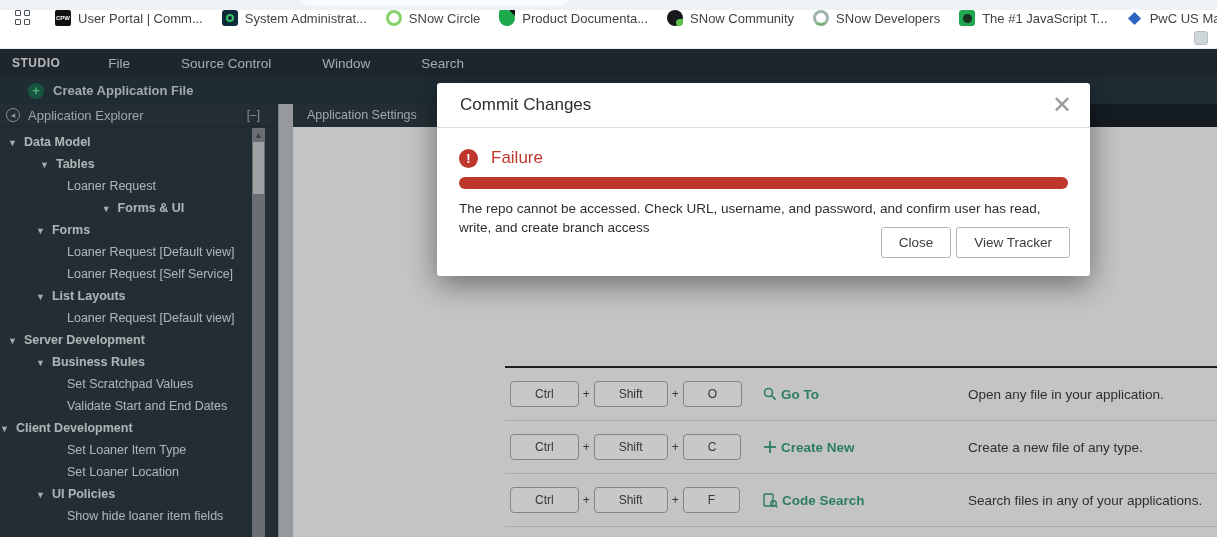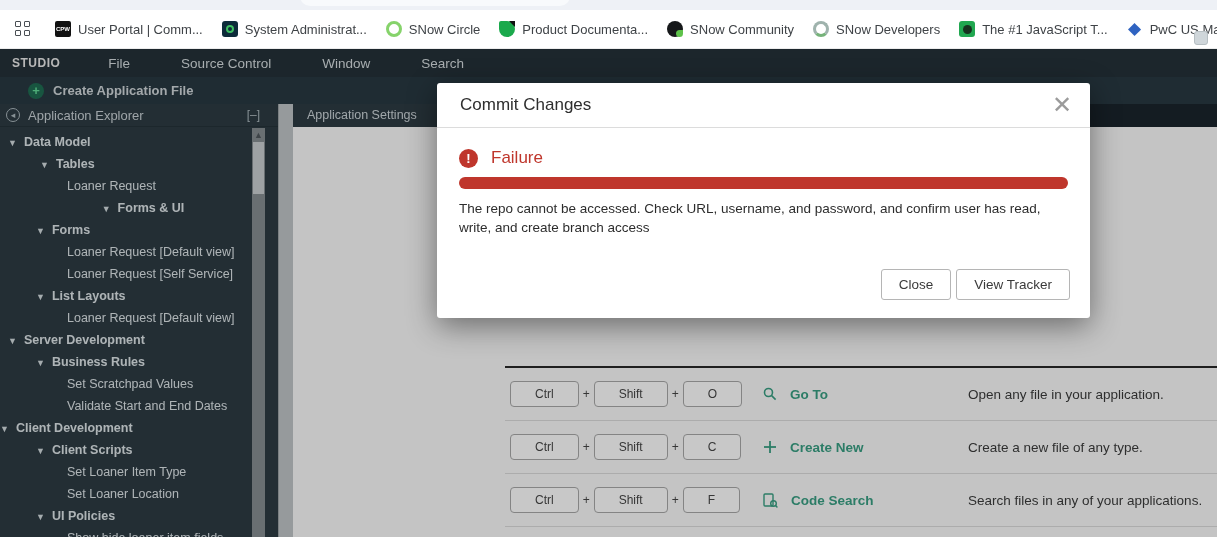--- a/index.html
+++ b/index.html
@@ -4,21 +4,21 @@
 <style>
   * { margin:0; padding:0; box-sizing:border-box; }
   html,body { width:1217px; height:537px; overflow:hidden;
     font-family:"Liberation Sans", sans-serif; background:#fff; }
 
   
   .top-strip { position:absolute; left:0; top:0; width:1217px; height:10px; background:#eef1f6; }
   .omnibox-tail { position:absolute; left:300px; top:-14px; width:270px; height:20px;
     background:#f8fafc; border-radius:10px; }
   .bookmarks-bar { position:absolute; left:0; top:10px; width:1217px; height:39px;
-    background:#ffffff; border-bottom:1px solid #ececec; display:flex; align-items:center; }
+    background:#ffffff; border-bottom:1px solid #ececec; display:flex; align-items:flex-start; }
   .apps-grid { width:16px; height:16px; margin-left:15px; display:grid;
     grid-template-columns:6px 6px; grid-template-rows:6px 6px; gap:3px; }
   .apps-grid span { border:1.5px solid #4a4f54; border-radius:1px; }
   .bm-divider { width:1px; height:20px; background:#d9d9d9; margin:0 12px 0 13px; }
   .bookmark { display:flex; align-items:center; margin-right:19px; cursor:pointer; }
   .bookmark .label { font-size:13px; color:#3f4347; margin-left:7px; white-space:nowrap; }
   .bm-icon { width:16px; height:16px; flex:none; position:relative; }
   .bm-cpw { background:#111; border-radius:2px; color:#fff; font-size:6px; font-weight:bold;
     display:flex; align-items:center; justify-content:center; }
   .bm-navy { background:#0d2b3a; border-radius:3px; display:flex; align-items:center; justify-content:center; }
@@ -77,31 +77,31 @@
 
   
   .shortcuts { position:absolute; left:212px; right:0; top:239px; border-top:2px solid #272727; }
   .sc-row { height:53px; display:flex; align-items:center; border-bottom:1px solid #d8d8d8; position:relative; }
   .sc-row:last-child { border-bottom:3px solid #232323; }
   .keys { display:flex; align-items:center; margin-left:5px; width:253px; }
   .keycap { background:#fafafa; border:1px solid #a5a5a5; border-radius:4px; height:26px;
     line-height:24px; text-align:center; color:#454545; font-size:12px; padding:0 24px; }
   .key-plus { color:#454545; font-size:12px; margin:0 4px; }
   .sc-action { width:205px; font-size:13.5px; font-weight:bold; display:flex; align-items:center;
-    gap:13px; cursor:pointer; }
+    gap:4px; cursor:pointer; }
   .sc-action.link { color:#389c80; }
   .sc-desc { font-size:13.5px; color:#3a3a3a; }
   .sc-icon { display:inline-flex; }
 
   
   .overlay { position:absolute; left:0; top:49px; width:1217px; height:488px;
     background:rgba(0,0,0,0.2); z-index:50; }
 
   
-  .modal { position:absolute; left:437px; top:83px; width:653px; height:235px; background:#fff;
+  .modal { position:absolute; left:437px; top:83px; width:653px; height:193px; background:#fff;
     border-radius:3px; box-shadow:0 8px 30px rgba(0,0,0,0.45); z-index:100; }
   .modal-header { height:45px; border-bottom:1px solid #dcdcdc; display:flex; align-items:center; }
   .modal-title { font-size:17px; color:#2e2e2e; margin-left:23px; flex:1; }
   .modal-close { color:#9b9b9b; font-size:24px; margin-right:18px; cursor:pointer; line-height:1; }
   .modal-body { padding:20px 22px 0 22px; }
   .failure-row { display:flex; align-items:center; gap:13px; }
   .failure-icon { width:19px; height:19px; border-radius:50%; color:#fff; font-size:13px;
     font-weight:bold; text-align:center; line-height:19px; }
   .failure-label { font-size:17px; }
   .error-bar { height:12px; border-radius:7px; margin-top:9px; }
@@ -202,21 +202,20 @@
         <div class="tree-row section" style="padding-left: 36px;"><span class="tri">▼</span><span>Forms</span></div>
         <div class="tree-row" style="padding-left: 67px;"><span>Loaner Request [Default view]</span></div>
         <div class="tree-row" style="padding-left: 67px;"><span>Loaner Request [Self Service]</span></div>
         <div class="tree-row section" style="padding-left: 36px;"><span class="tri">▼</span><span>List Layouts</span></div>
         <div class="tree-row" style="padding-left: 67px;"><span>Loaner Request [Default view]</span></div>
         <div class="tree-row section" style="padding-left: 8px;"><span class="tri">▼</span><span>Server Development</span></div>
         <div class="tree-row section" style="padding-left: 36px;"><span class="tri">▼</span><span>Business Rules</span></div>
         <div class="tree-row" style="padding-left: 67px;"><span>Set Scratchpad Values</span></div>
         <div class="tree-row" style="padding-left: 67px;"><span>Validate Start and End Dates</span></div>
         <div class="tree-row section" style=""><span class="tri">▼</span><span>Client Development</span></div>
-        <div class="tree-row section" style="padding-left: 36px;"><span class="tri">▼</span><span>Client Scripts</span></div>
         <div class="tree-row" style="padding-left: 67px;"><span>Set Loaner Item Type</span></div>
         <div class="tree-row" style="padding-left: 67px;"><span>Set Loaner Location</span></div>
         <div class="tree-row section" style="padding-left: 36px;"><span class="tri">▼</span><span>UI Policies</span></div>
         <div class="tree-row" style="padding-left: 67px;"><span>Show hide loaner item fields</span></div>
       </div>
     <div class="exp-scrollbar">
       <span class="exp-arrow">▲</span>
       <div class="exp-thumb"></div>
     </div>
   </div>

